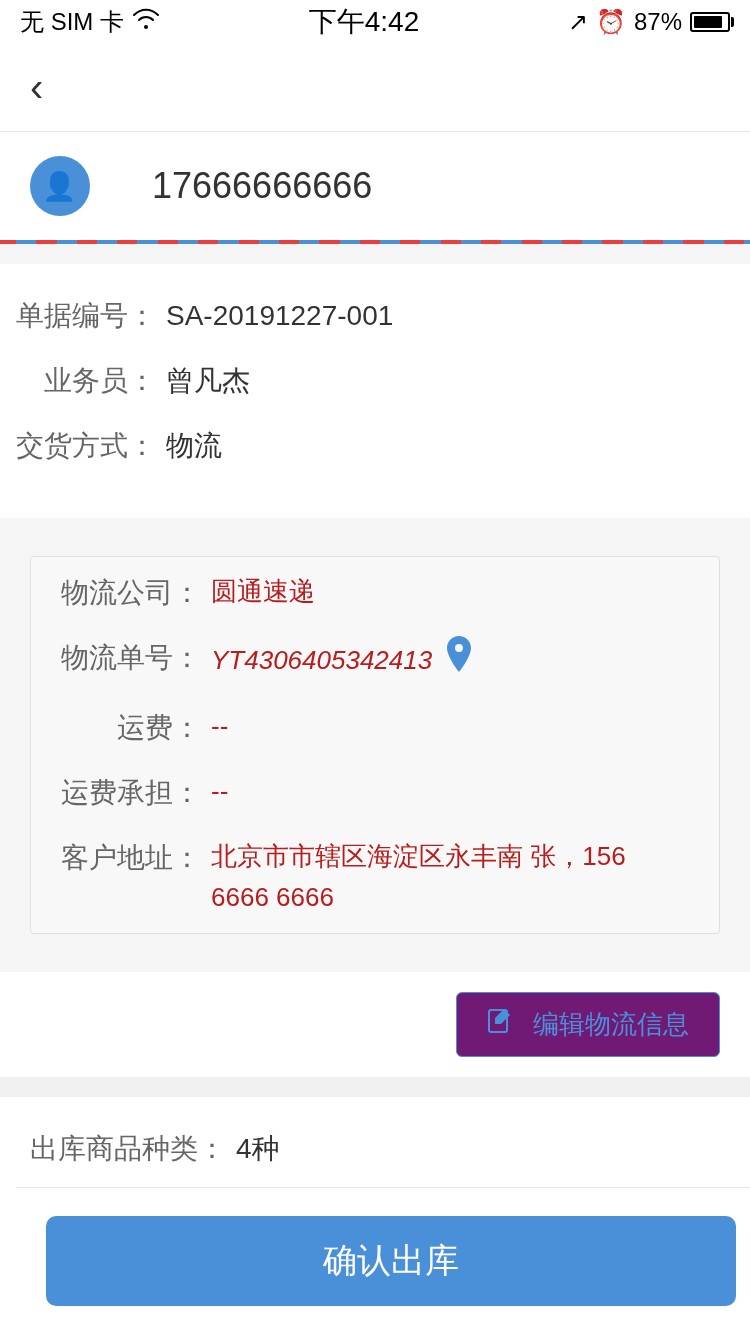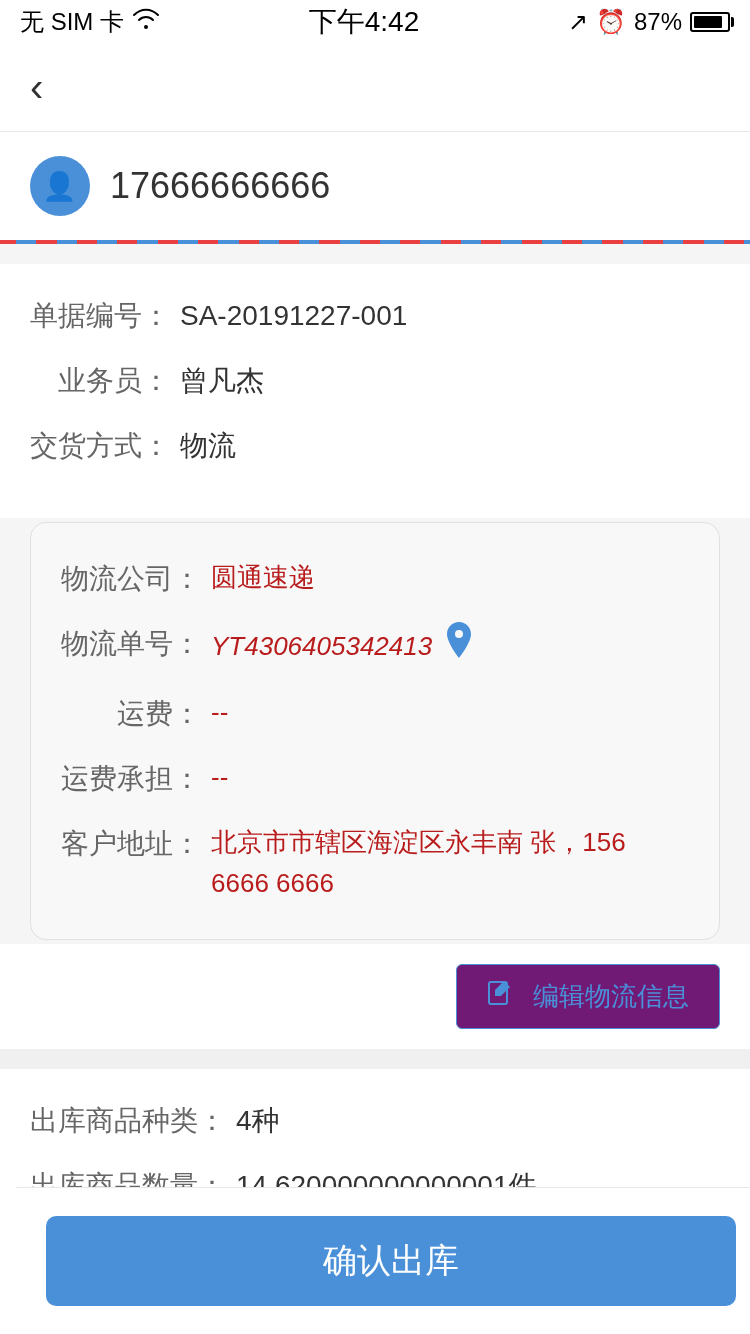--- a/index.html
+++ b/index.html
@@ -92,27 +92,28 @@
       width: 60px; height: 60px;
       background: #4a90d9;
       border-radius: 50%;
       display: flex; align-items: center; justify-content: center;
       color: white; font-size: 28px;
     }
     .customer-phone {
       font-size: 36px;
       color: #333;
       font-weight: 500;
+      margin-left: 42px;
     }
 
     
     .info-section {
       background: #fff;
       margin-top: 20px;
-      padding: 30px 30px;
+      padding: 30px 16px;
     }
     .info-row {
       display: flex;
       align-items: flex-start;
       margin-bottom: 20px;
       line-height: 1.6;
     }
     .info-label {
       color: #666;
       font-size: 28px;
@@ -124,23 +125,23 @@
     .info-value {
       color: #333;
       font-size: 28px;
       flex: 1;
     }
 
     
     .logistics-card {
       background: #f8f8f8;
       border: 1px solid #e0e0e0;
-      border-radius: 16px;
-      margin: 4px 30px;
-      padding: 34px 30px;
+      border-radius: 4px;
+      margin: 38px 30px;
+      padding: 14px 30px;
     }
     .logistics-row {
       display: flex;
       align-items: flex-start;
       margin-bottom: 20px;
       line-height: 1.6;
     }
     .logistics-row:last-child { margin-bottom: 0; }
     .logistics-label {
       color: #666;

